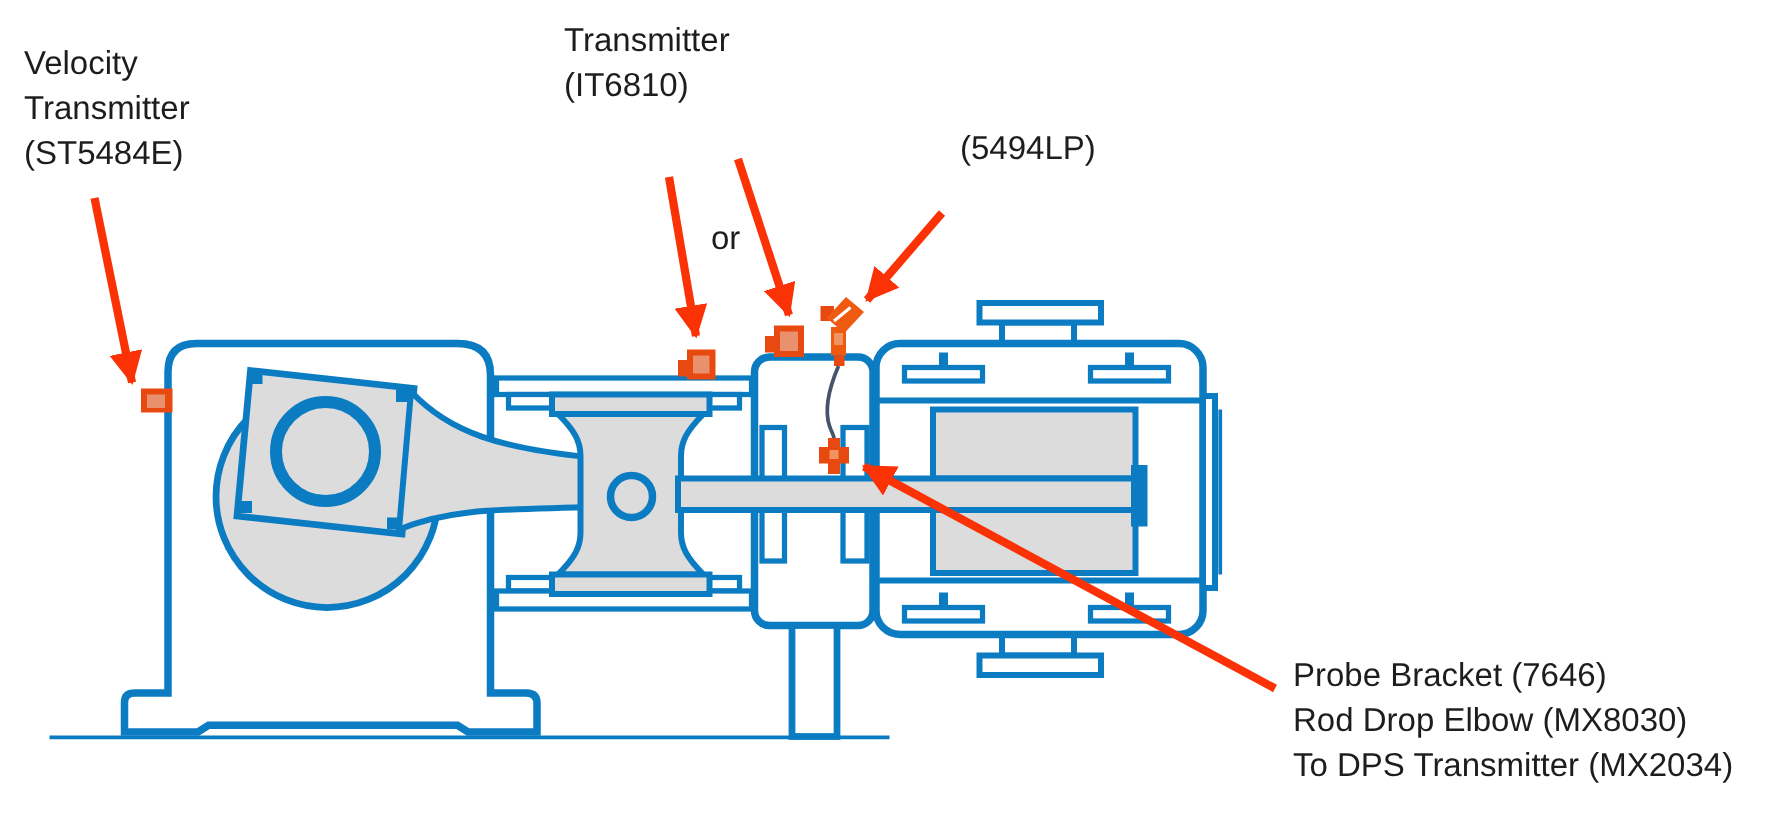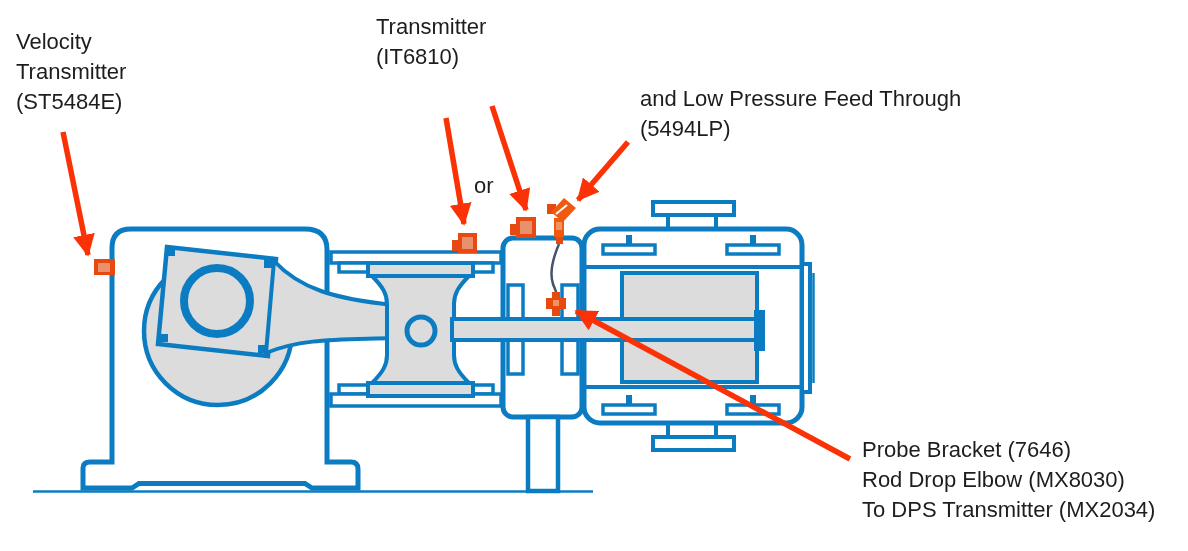--- a/index.html
+++ b/index.html
@@ -2,21 +2,21 @@
 <html><head>
 <meta charset="utf-8">
 <style>
   html,body{margin:0;padding:0;background:#ffffff;}
   #stage{position:relative;width:1188px;height:551px;background:#ffffff;overflow:hidden;
          font-family:"Liberation Sans",sans-serif;}
   #machine-svg{position:absolute;left:0;top:0;}
   .lbl{position:absolute;font-size:22px;line-height:30px;color:#1d1d1d;white-space:nowrap;}
   #lbl-velocity{left:16px;top:27px;}
   #lbl-impact{left:376px;top:12px;}
-  #lbl-or{left:474px;top:171px;}
+  #lbl-or{left:474px;top:144px;}
   #lbl-conduit{left:640px;top:84px;}
   #lbl-probe{left:862px;top:435px;}
 </style>
 </head>
 <body>
 
 <div id="stage">
 
 <svg id="machine-svg" width="1188" height="551" viewBox="0 0 1188 551">
   <defs>
@@ -145,21 +145,20 @@
 </div>
 
 <div class="lbl" id="lbl-impact">
   <div>Transmitter</div>
   <div>(IT6810)</div>
 </div>
 
 <div class="lbl" id="lbl-or">or</div>
 
 <div class="lbl" id="lbl-conduit">
-  <div>and Low Pressure Feed Through</div>
   <div>(5494LP)</div>
 </div>
 
 <div class="lbl" id="lbl-probe">
   <div>Probe Bracket (7646)</div>
   <div>Rod Drop Elbow (MX8030)</div>
   <div>To DPS Transmitter (MX2034)</div>
 </div>
 
 </div>

